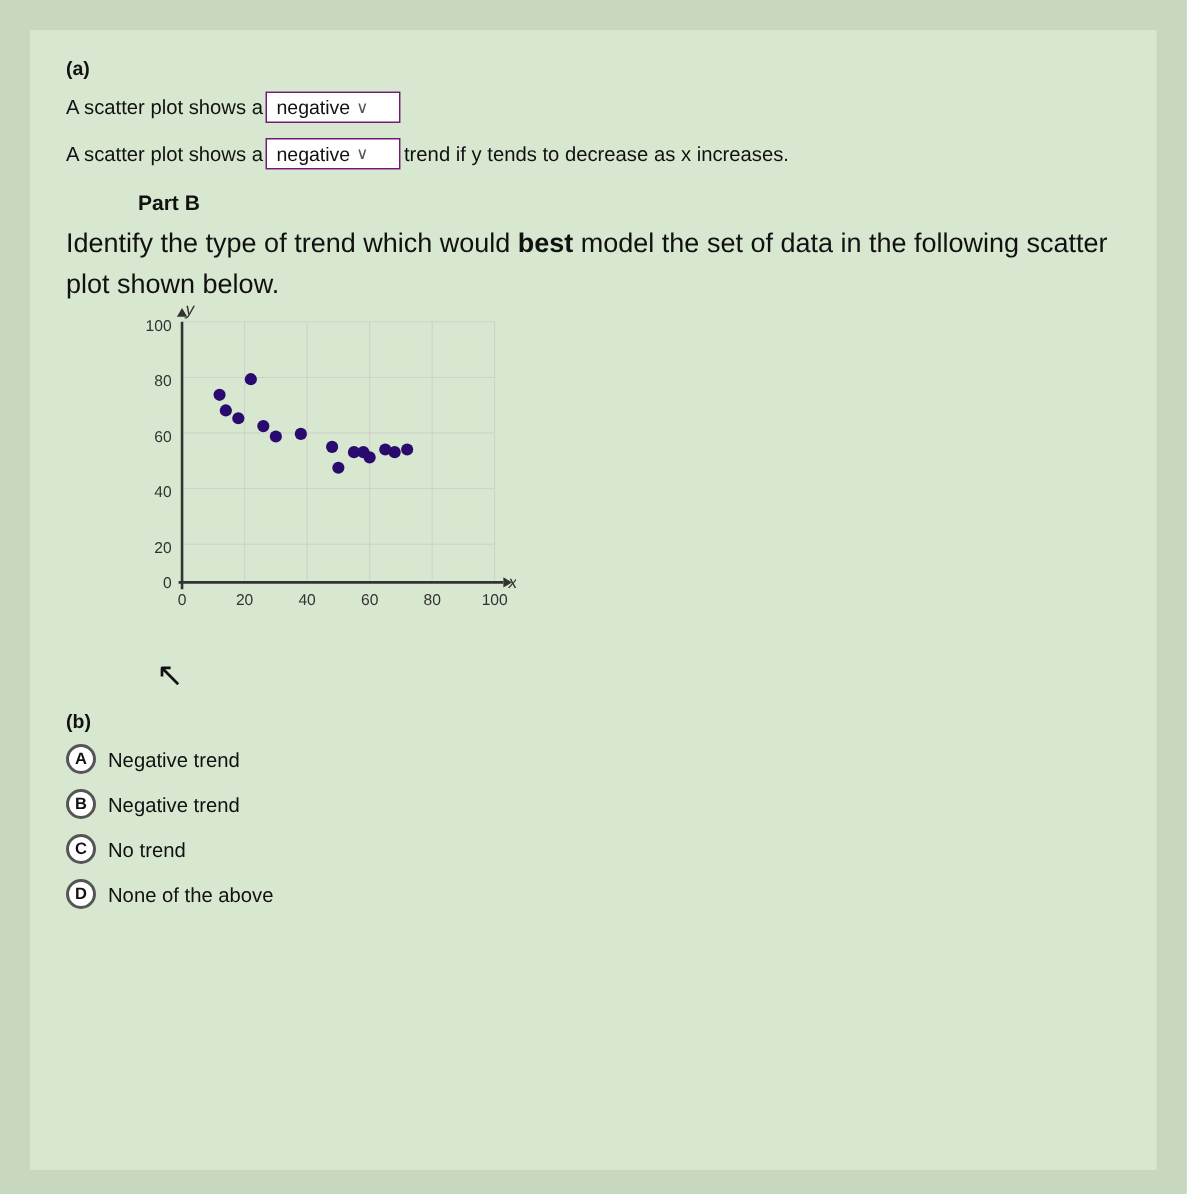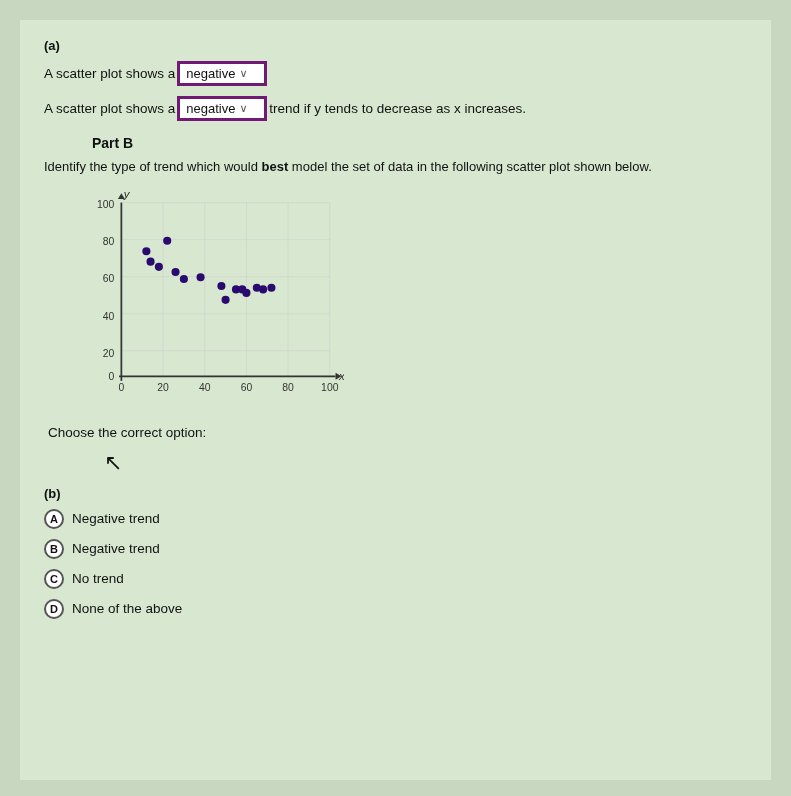--- a/index.html
+++ b/index.html
@@ -23,42 +23,41 @@
       margin-bottom: 8px;
     }
     .sentence-row {
       display: flex;
       align-items: center;
       gap: 2px;
       margin-bottom: 10px;
       font-size: 13.5px;
     }
     .dropdown-select {
-      border: 3px solid #701a75;
+      border: 1px solid #701a75;
       background: white;
       padding: 2px 6px;
       font-size: 13px;
       display: inline-flex;
       align-items: center;
       gap: 4px;
       min-width: 90px;
     }
     .dropdown-arrow {
       font-size: 11px;
       color: #555;
     }
     .part-b-label {
       font-size: 14px;
       font-weight: bold;
       margin: 14px 0 6px 0;
       padding-left: 48px;
     }
     .identify-text {
-      font-size: 13px;
-      margin-bottom: 14px;
+      font-size: 18px;
       line-height: 1.5;
     }
     .identify-text b { font-weight: bold; }
     .chart-container {
       width: 260px;
       height: 220px;
       position: relative;
       margin-left: 40px;
       margin-bottom: 14px;
     }
@@ -200,21 +199,20 @@
       <circle cx="138" cy="88" r="3.5" fill="#2a0a6e"></circle>
 
       <circle cx="147" cy="83.5" r="3.5" fill="#2a0a6e"></circle>
 
       <circle cx="152.4" cy="85" r="3.5" fill="#2a0a6e"></circle>
 
       <circle cx="159.6" cy="83.5" r="3.5" fill="#2a0a6e"></circle>
     </svg>
   </div>
 
-  <div class="choose-text">Choose the correct option:</div>
 
   <span class="cursor-icon">↖</span>
 
   <div class="part-b-section">
     <div class="part-label">(b)</div>
 
     <div class="option-row">
       <div class="option-circle">
         <span>A</span>
       </div>

